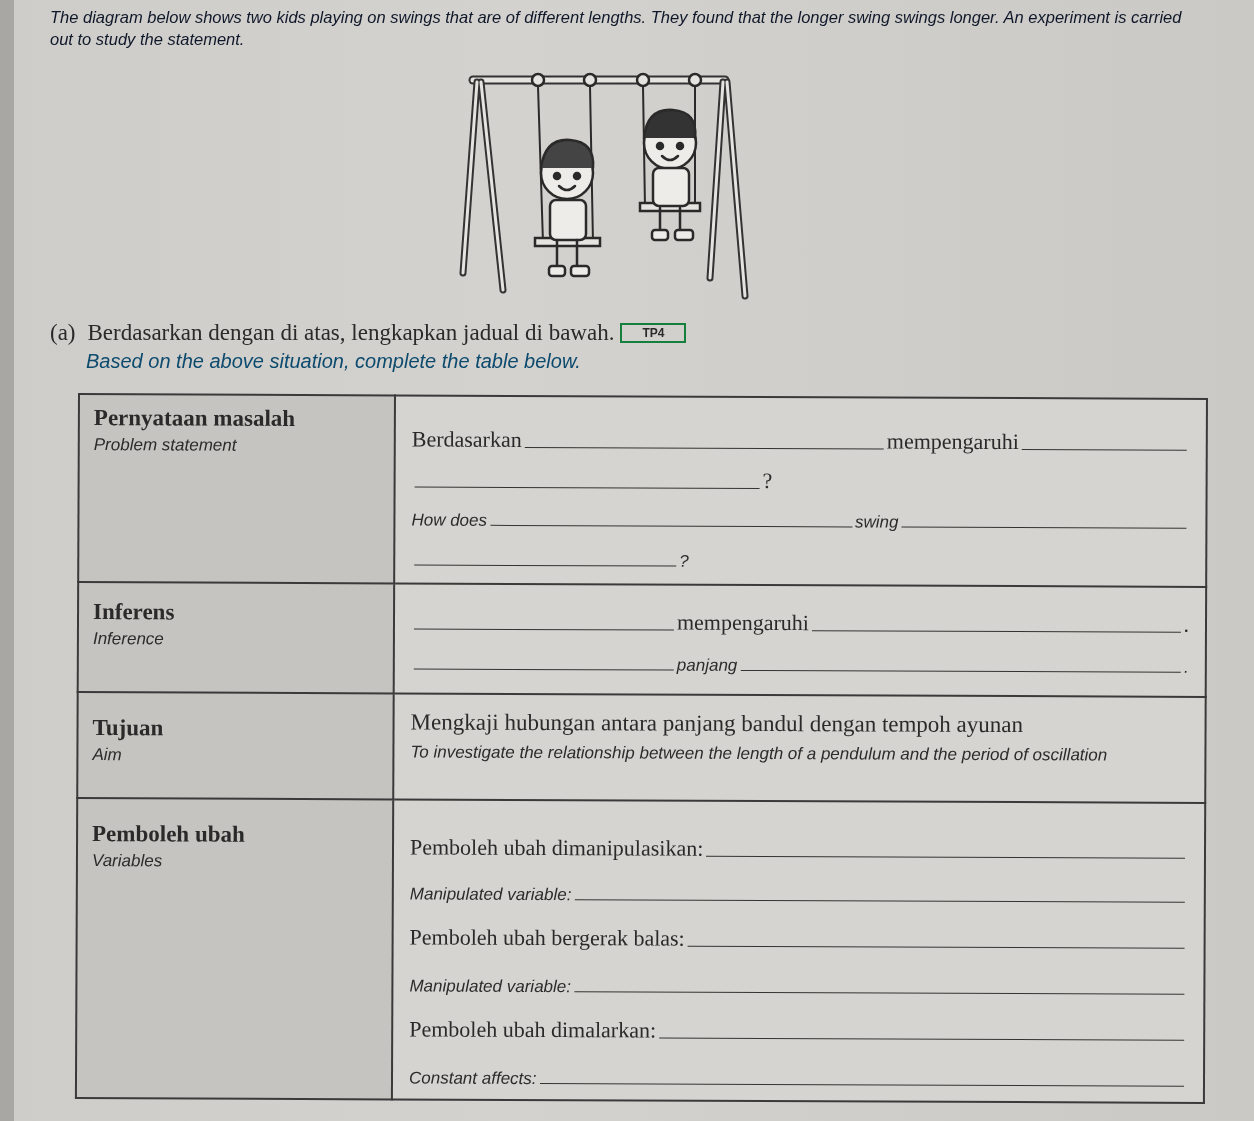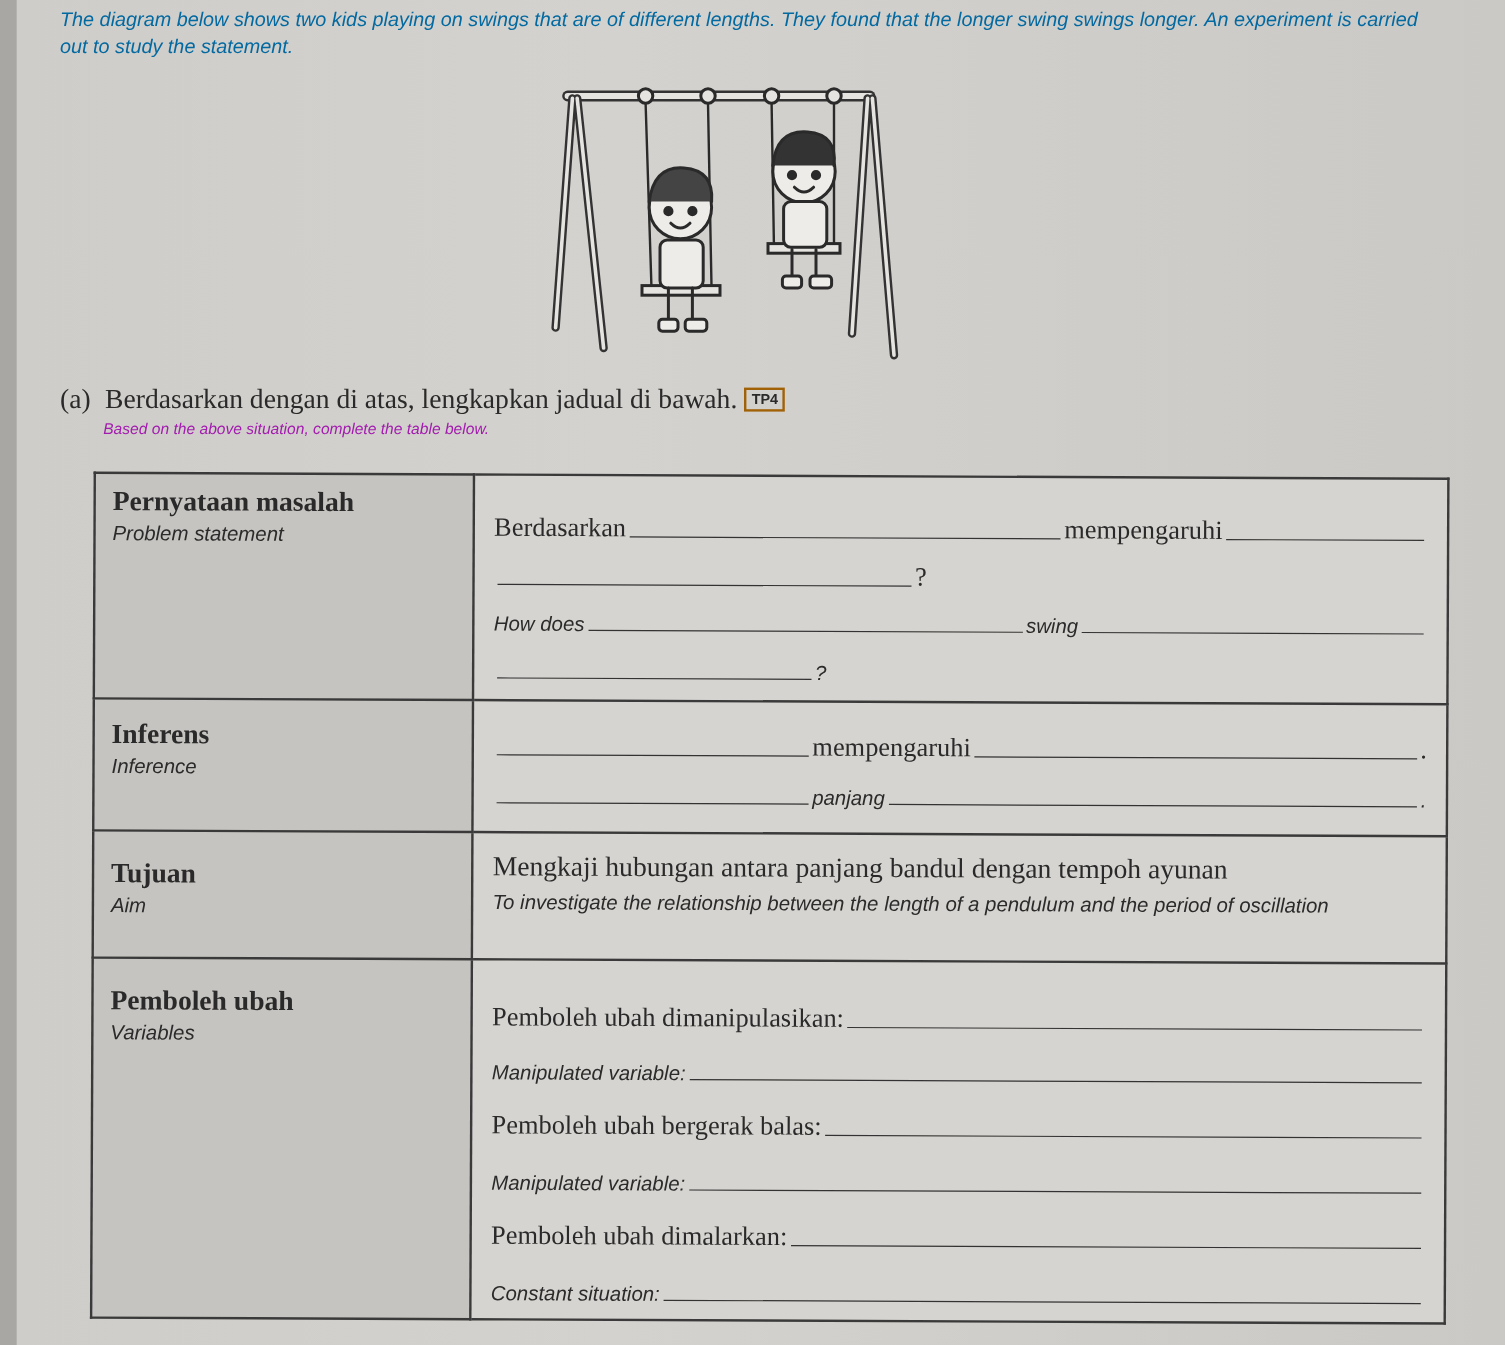--- a/index.html
+++ b/index.html
@@ -2,28 +2,28 @@
 <html><head>
 <meta charset="utf-8">
 <style>
   html,body{margin:0;padding:0;}
   body{width:1254px;height:1121px;background:#c9c7c3;position:relative;overflow:hidden;
        font-family:"Liberation Serif",serif;color:#2a2a2a;}
   .page{position:absolute;left:14px;top:0;width:1240px;height:1121px;
         background:linear-gradient(90deg,#cfcdc9 0%,#d4d2ce 40%,#cbc9c5 100%);}
   .left-edge{position:absolute;left:0;top:0;width:14px;height:1121px;background:#a9a7a3;}
   .intro{position:absolute;left:50px;top:6px;width:1140px;
-         font-family:"Liberation Sans",sans-serif;font-style:italic;font-size:16.5px;line-height:22px;color:#0369a1;}
+         font-family:"Liberation Sans",sans-serif;font-style:italic;font-size:16.5px;line-height:22px;color:#0f172a;}
   .illus{position:absolute;left:455px;top:68px;width:310px;height:240px;}
   .q-line{position:absolute;left:50px;top:320px;font-size:23px;color:#2a2a2a;}
   .q-line .lbl{margin-right:12px;}
-  .tp{display:inline-block;border:2px solid #a16207;font-family:"Liberation Sans",sans-serif;
-      font-weight:bold;font-size:12px;padding:0 4px;line-height:16px;vertical-align:3px;margin-left:6px;}
+  .tp{display:inline-block;border:2px solid #15803d;font-family:"Liberation Sans",sans-serif;
+      font-weight:bold;font-size:12px;padding:0 20px;line-height:16px;vertical-align:3px;margin-left:6px;}
   .q-sub{position:absolute;left:86px;top:350px;font-family:"Liberation Sans",sans-serif;font-style:italic;
-         font-size:13px;color:#a21caf;}
+         font-size:20px;color:#0c4a6e;}
   table.main{position:absolute;left:78px;top:393px;width:1130px;border-collapse:collapse;
              transform:rotate(0.25deg);transform-origin:left top;}
   table.main td{border:2px solid #3a3a3a;vertical-align:top;}
   td.head{width:286px;background:#c6c4c0;padding:10px 14px;}
   td.body{background:#d6d4d0;padding:10px 16px;}
   .h-ms{font-size:23px;font-weight:bold;color:#2a2a2a;line-height:26px;}
   .h-en{font-family:"Liberation Sans",sans-serif;font-style:italic;font-size:17px;color:#2b2b2b;margin-top:4px;}
   .ln{display:flex;align-items:flex-end;white-space:nowrap;}
   .ms{font-size:22px;color:#2a2a2a;}
   .en{font-family:"Liberation Sans",sans-serif;font-style:italic;font-size:17px;color:#2b2b2b;}
@@ -172,19 +172,19 @@
       </div>
       <div class="ln" style="height:30px;margin-top:16px;">
         <span class="en">Manipulated variable:</span>
         <span class="blank grow"></span>
       </div>
       <div class="ln" style="height:30px;margin-top:16px;">
         <span class="ms">Pemboleh ubah dimalarkan:</span>
         <span class="blank grow"></span>
       </div>
       <div class="ln" style="height:30px;margin-top:16px;">
-        <span class="en">Constant situation:</span>
+        <span class="en">Constant affects:</span>
         <span class="blank grow"></span>
       </div>
     </td>
   </tr>
 </tbody>
   </table>
 
 </body></html>

